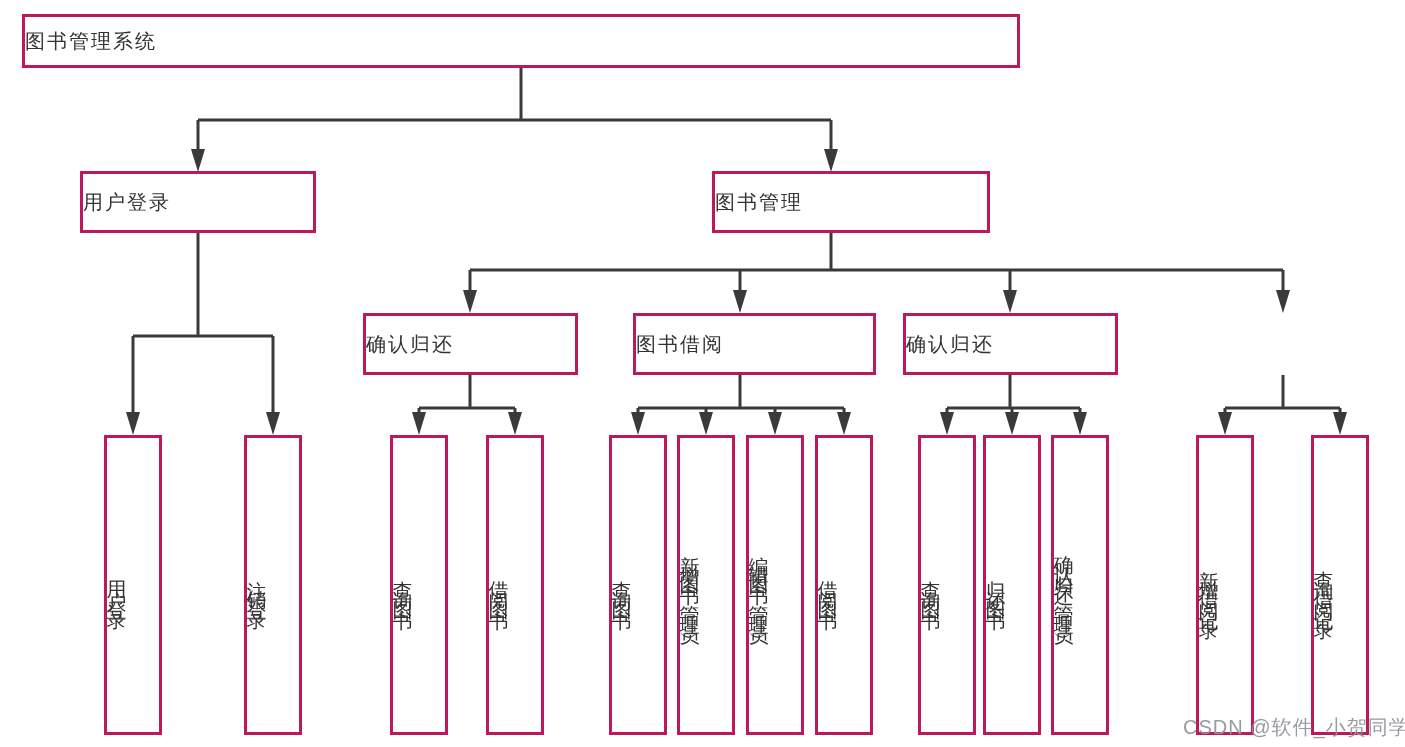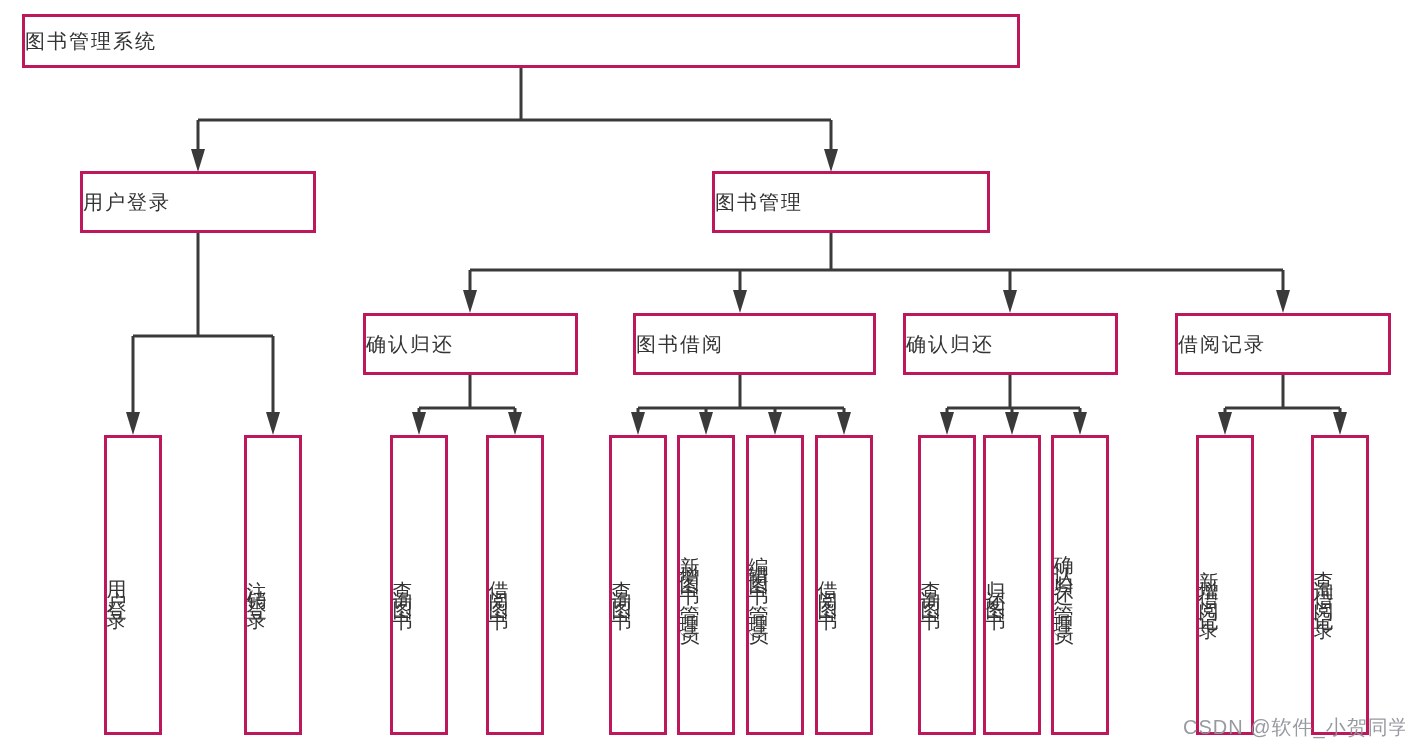--- a/index.html
+++ b/index.html
@@ -160,23 +160,20 @@
 
   <div class="node l3-newrec">
     <span class="h-label">确认归还</span>
   </div>
   <div class="node l3-borrow">
     <span class="h-label">图书借阅</span>
   </div>
   <div class="node l3-current">
     <span class="h-label">确认归还</span>
   </div>
-  <div class="node l3-records">
-    <span class="h-label">借阅记录</span>
-  </div>
 
   <div class="node leaf leaf-0">
     <span class="v-label">用户登录</span>
   </div>
   <div class="node leaf leaf-1">
     <span class="v-label">注销登录</span>
   </div>
   <div class="node leaf leaf-2">
     <span class="v-label">查询图书</span>
   </div>

